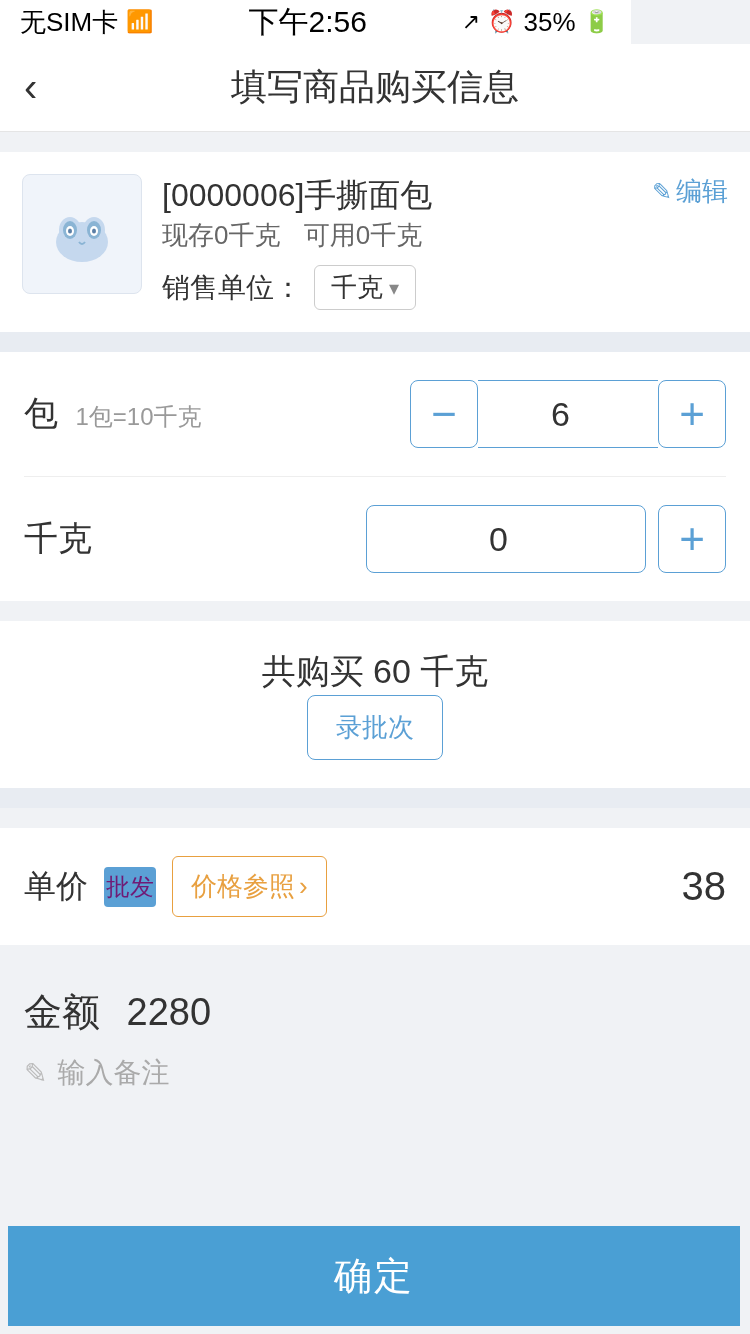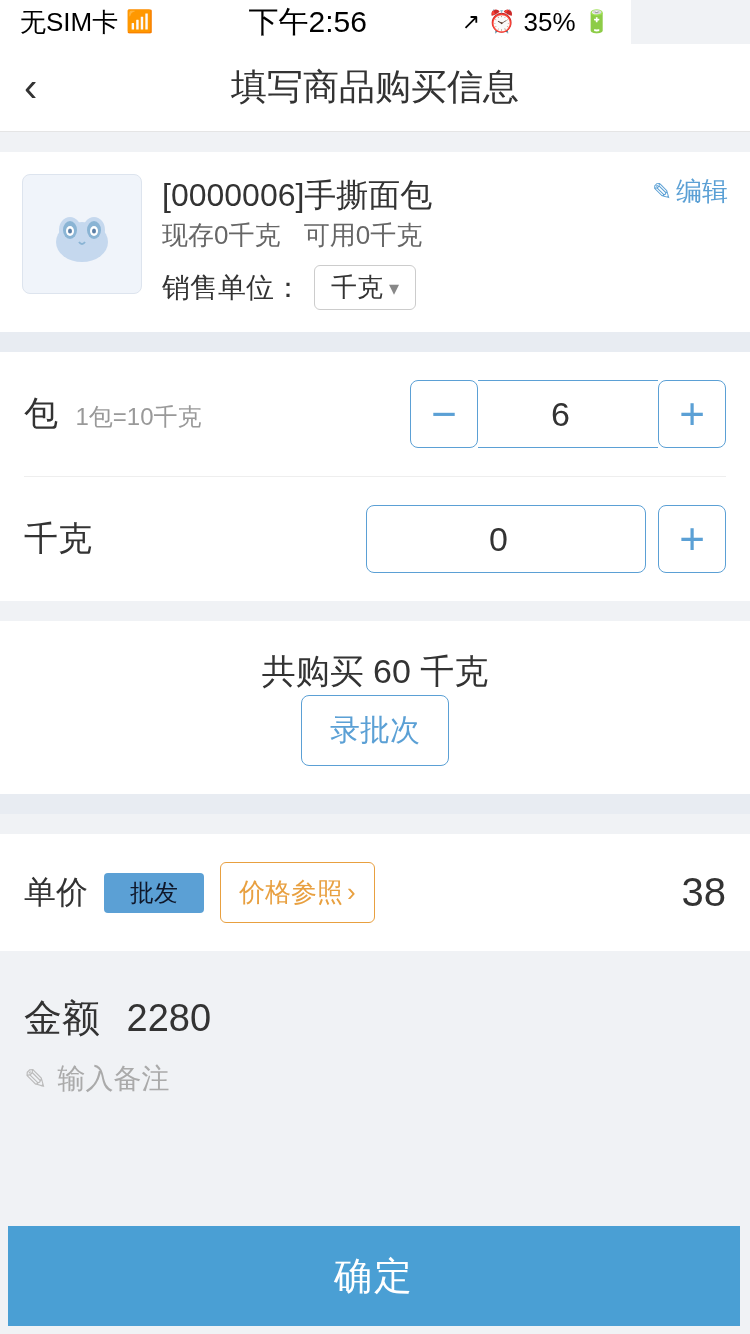--- a/index.html
+++ b/index.html
@@ -187,39 +187,39 @@
       margin-top: 20px;
       flex-direction: column;
     }
     .summary-text { font-size: 34px; color: #333; }
     .batch-btn {
       border: 1.5px solid #5ba0d5;
       color: #5ba0d5;
       background: #fff;
       padding: 14px 28px;
       border-radius: 8px;
-      font-size: 30px;
+      font-size: 26px;
       cursor: pointer;
     }
 
     
     .price-section {
       background: #fff;
       padding: 28px 24px;
       margin-top: 20px;
       display: flex;
       align-items: center;
       gap: 16px;
     }
     .price-label { font-size: 32px; color: #333; }
     .price-tag {
       background: #5ba0d5;
-      color: #0f172a;
+      color: #701a75;
       font-size: 24px;
-      padding: 4px 26px;
+      padding: 4px 2px;
       border-radius: 4px;
     }
     .price-ref-btn {
       border: 1.5px solid #e8a040;
       color: #e8a040;
       background: #fff;
       padding: 12px 18px;
       border-radius: 6px;
       font-size: 26px;
       cursor: pointer;

